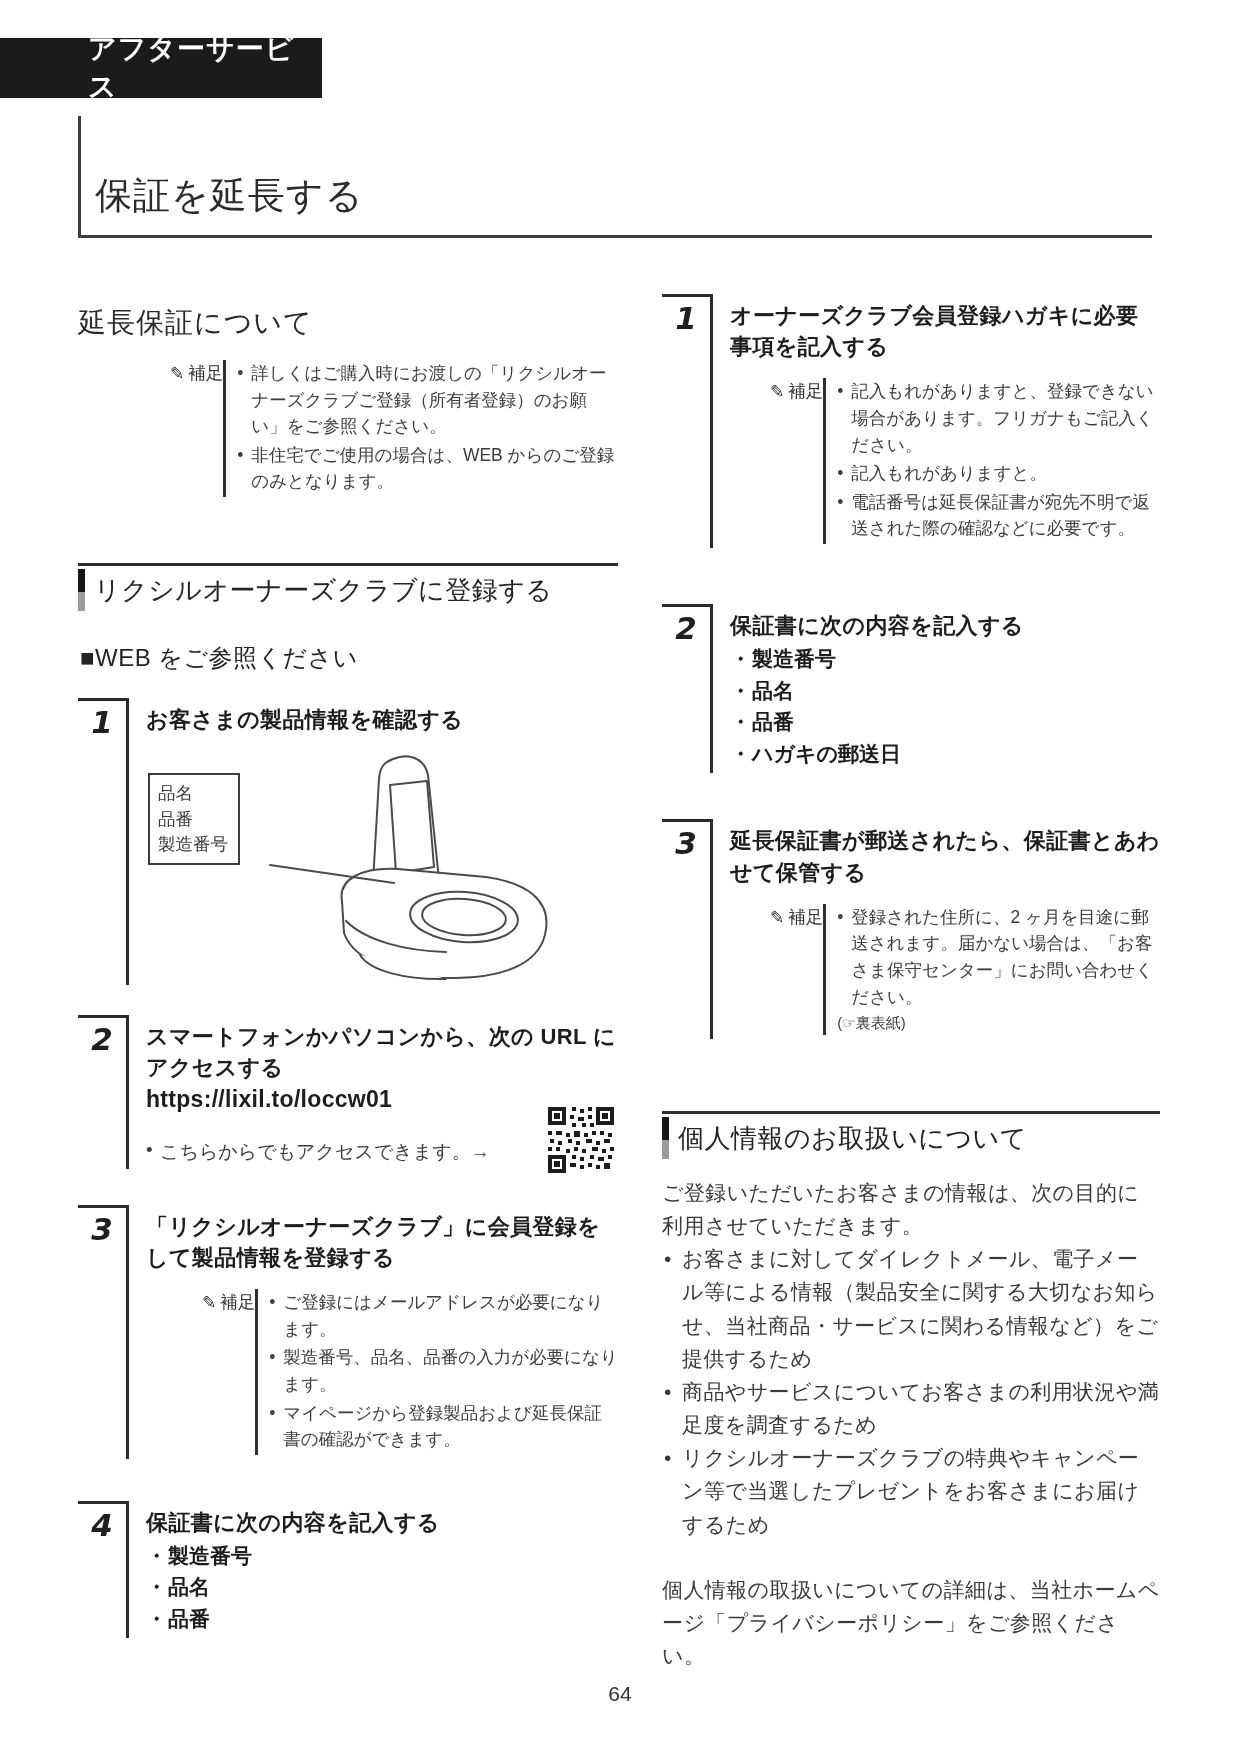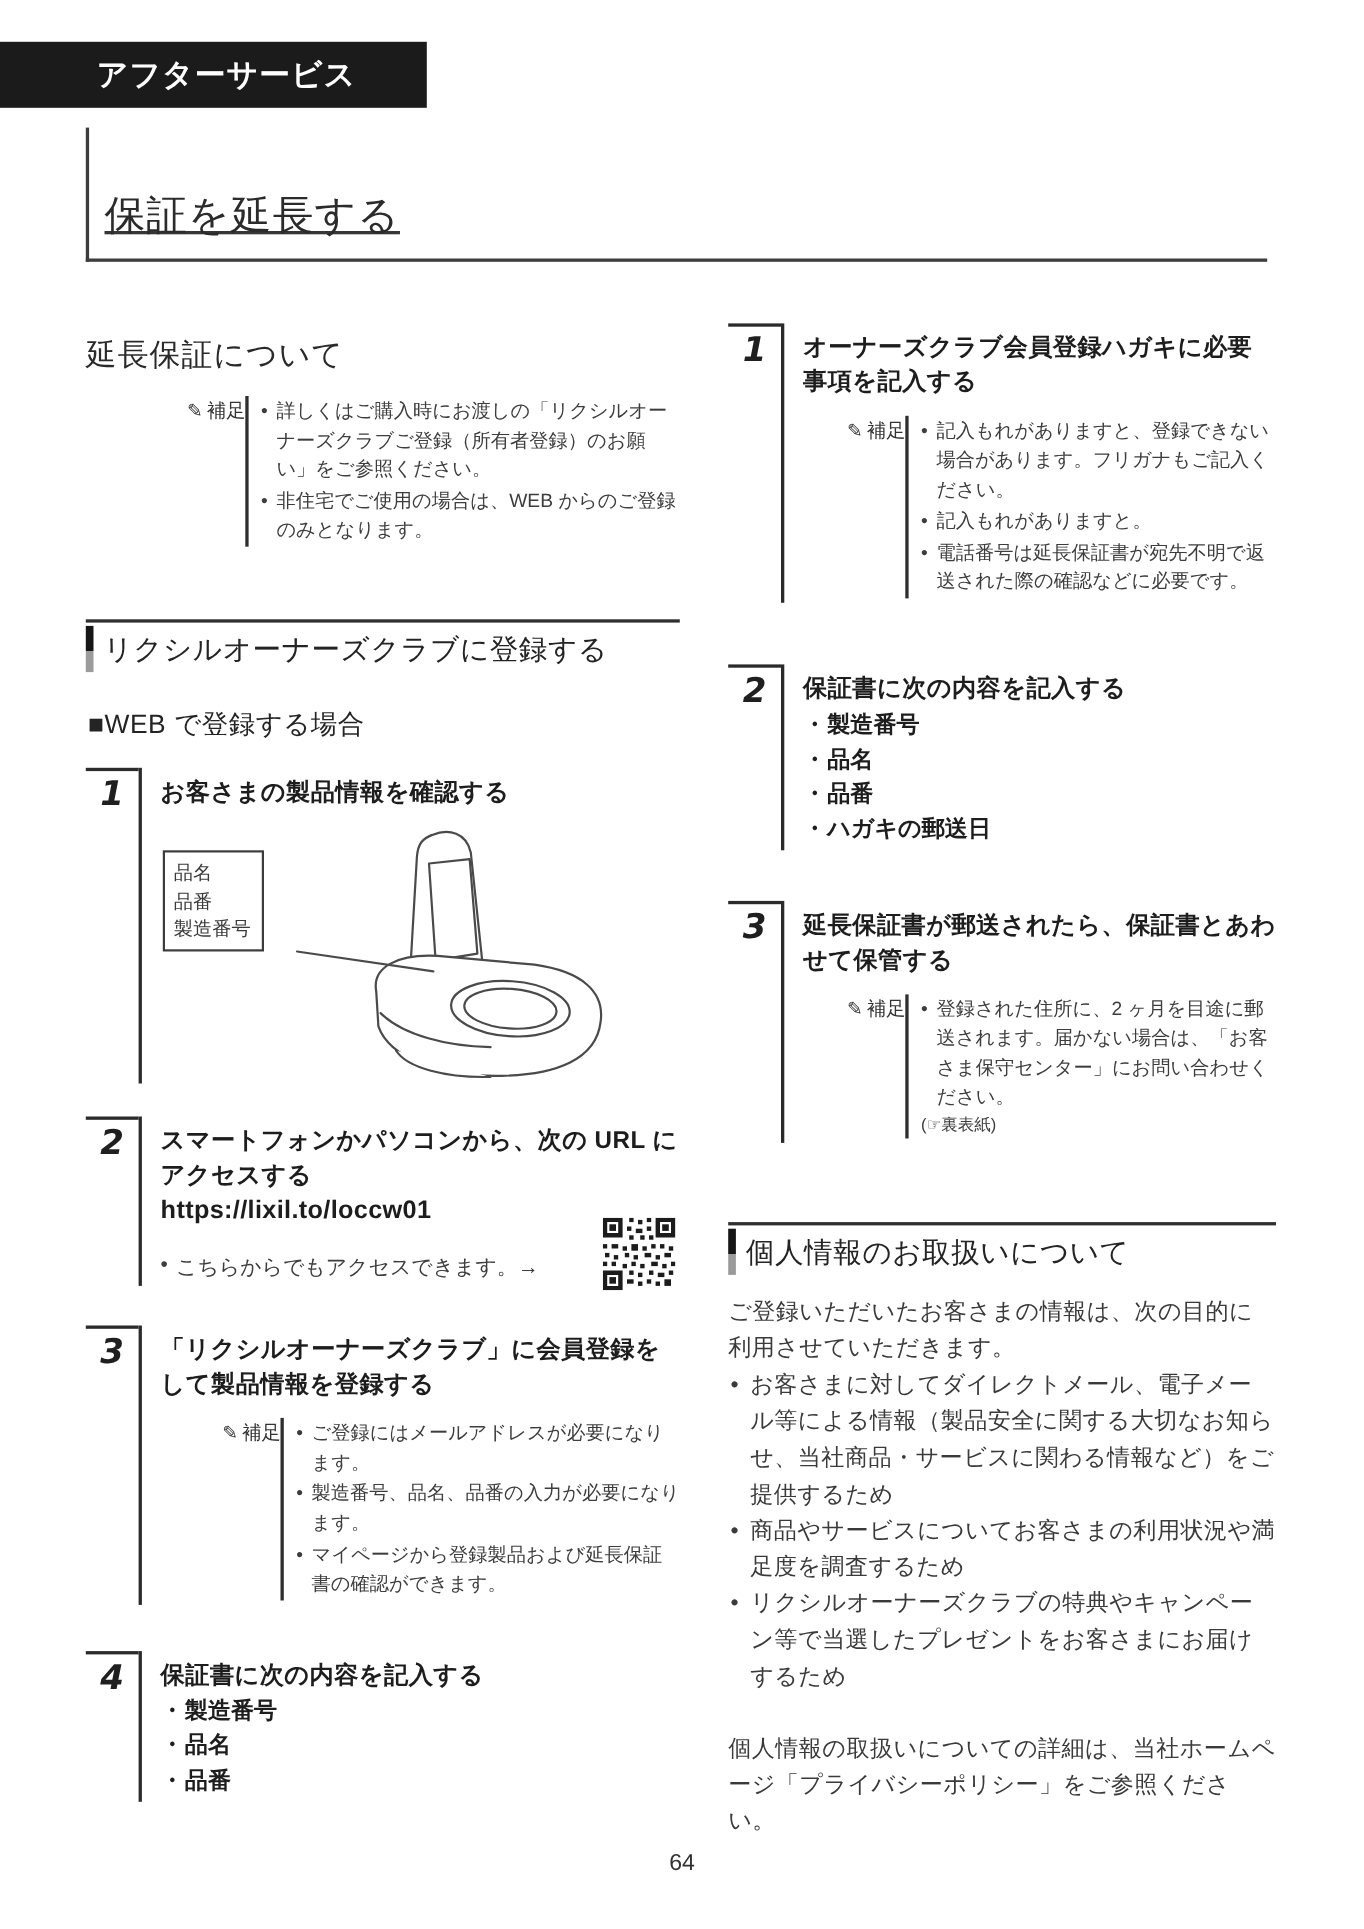--- a/index.html
+++ b/index.html
@@ -3,29 +3,29 @@
 <meta charset="utf-8">
 <style>
   html,body{margin:0;padding:0;background:#fff;}
   .page{
     position:relative;width:1240px;height:1754px;background:#ffffff;
     font-family:"Liberation Sans","DejaVu Sans",sans-serif;
     color:#363636;overflow:hidden;
   }
   
   .tag-box{
-    position:absolute;left:0;top:38px;width:388px;height:60px;
+    position:absolute;left:0;top:38px;width:322px;height:60px;
     background:#1b1b1b;color:#fff;display:flex;align-items:center;
     padding-left:88px;box-sizing:border-box;
     font-size:28px;font-weight:bold;letter-spacing:1px;
   }
   .title-block{
     position:absolute;left:78px;top:116px;width:1074px;height:122px;
     border-left:3px solid #3d3d3d;border-bottom:3px solid #3d3d3d;
-    box-sizing:border-box;display:flex;align-items:flex-end;text-decoration:underline;
+    box-sizing:border-box;display:flex;align-items:flex-end;
   }
   .title-block .page-title{
     font-size:37px;font-weight:400;color:#2b2b2b;
     padding:0 0 14px 14px;letter-spacing:1px;
   }
   
   .columns{position:absolute;left:78px;top:268px;width:1082px;display:flex;gap:44px;}
   .col-left{width:540px;flex-shrink:0;}
   .col-right{width:498px;flex-shrink:0;}
   
@@ -113,21 +113,21 @@
             <li>非住宅でご使用の場合は、WEB からのご登録のみとなります。</li>
           </ul>
         </div>
       </div>
 
       <div class="bar-heading">
         <span class="bar"></span>
         <span>リクシルオーナーズクラブに登録する</span>
       </div>
 
-      <div class="sub-heading">■WEB で登録する場合</div>
+      <div class="sub-heading">■WEB をご参照ください</div>
 
       <div class="step" style="margin-top:24px;">
         <div class="step-num-cell">1</div>
         <div class="step-body">
           <div class="step-title">お客さまの製品情報を確認する</div>
           <div class="illustration">
             <svg class="illu-svg" width="474" height="232" viewBox="0 0 474 232">
               <g stroke="#4a4a4a" stroke-width="2" fill="#ffffff" stroke-linejoin="round" stroke-linecap="round">
 
                 <path d="M247,10 C262,4 278,8 282,26 L294,140 C296,158 284,168 266,171 L250,173 C234,175 225,166 226,150 L233,30 C234,17 239,13 247,10 Z"></path>

